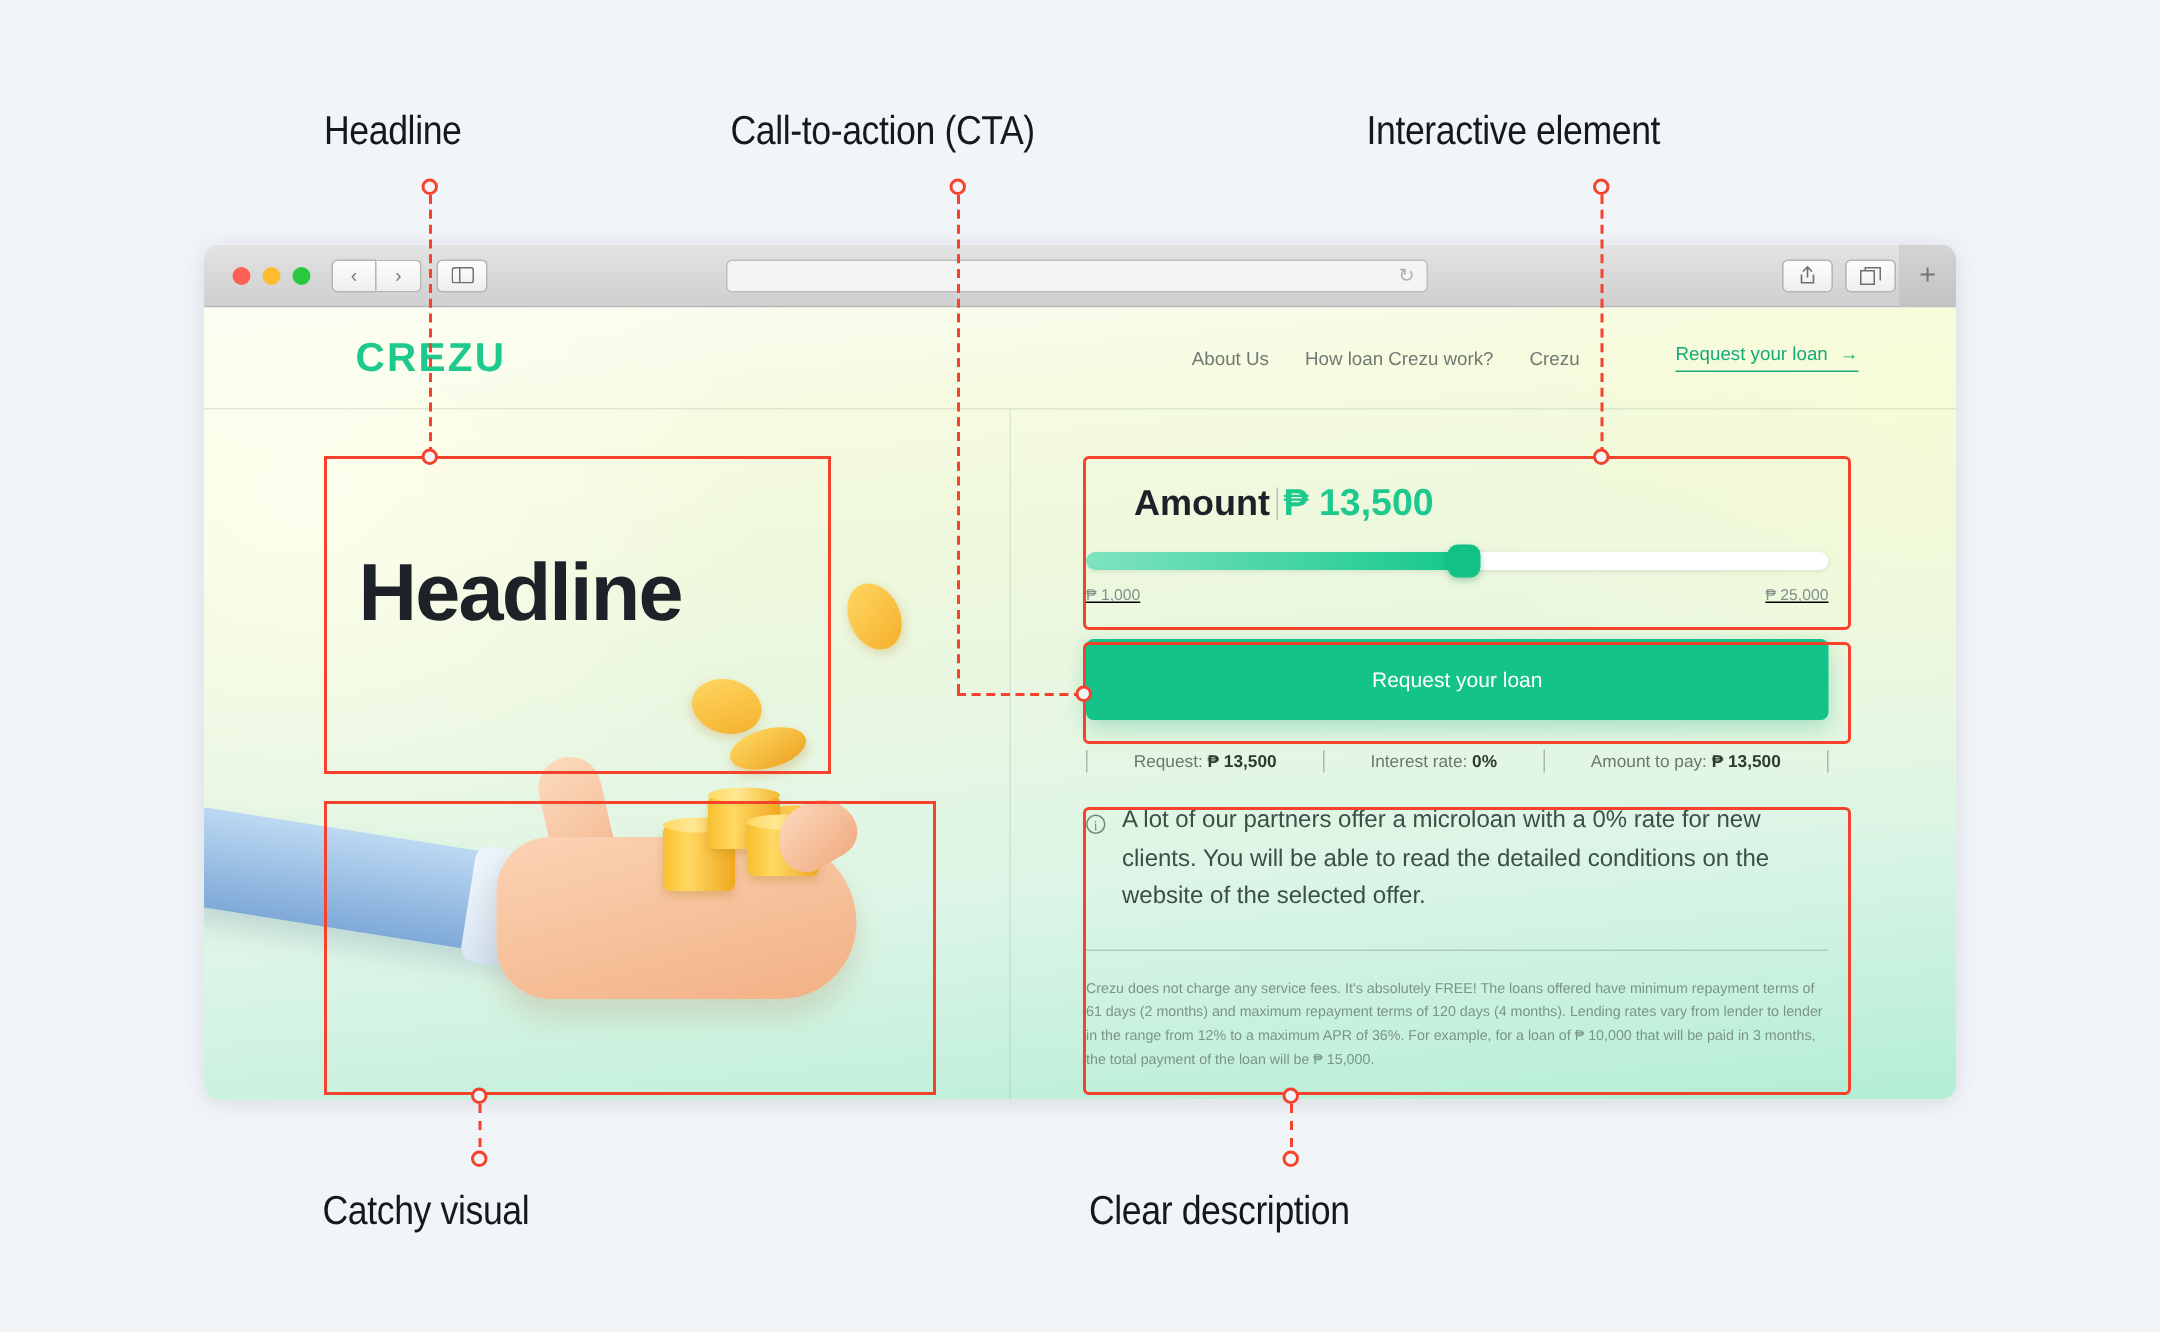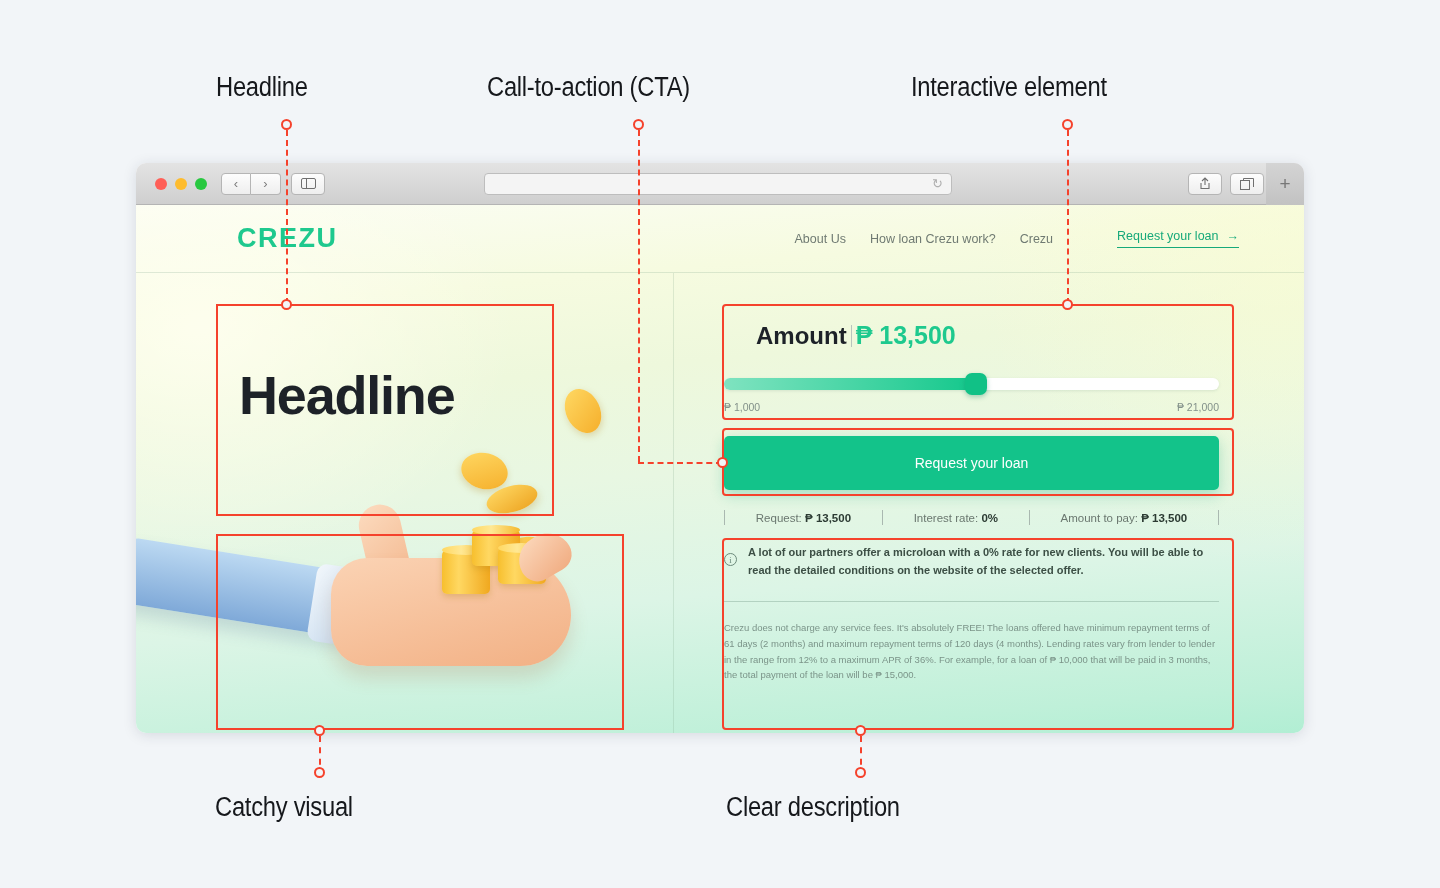--- a/index.html
+++ b/index.html
@@ -303,21 +303,21 @@
     width: 631px; height: 460px;
     z-index: 6;
   }
   .calc { position: absolute; left: 51px; top: 48px; width: 495px; }
 
   .amount-row { display: flex; align-items: baseline; gap: 4px; margin-left: 32px; }
   .amount-label { font-size: 24px; font-weight: 700; color: #1d2228; }
   .amount-sep { width: 1px; height: 22px; background: #b9c4bd; align-self: center; }
   .amount-value { font-size: 25px; font-weight: 700; color: #1ec98e; }
 
-  .slider-wrap { margin-top: 28px; position: relative; }
+  .slider-wrap { margin-top: 18px; position: relative; text-decoration: underline; }
   .track {
     height: 12px;
     border-radius: 6px;
     background: #ffffff;
     position: relative;
     box-shadow: 0 1px 3px rgba(100,140,120,0.18);
   }
   .fill {
     position: absolute;
     left: 0; top: 0; bottom: 0;
@@ -369,22 +369,22 @@
     border: 1px solid #6c8a7b;
     border-radius: 50%;
     color: #6c8a7b;
     font-size: 9px;
     display: flex; align-items: center; justify-content: center;
     flex-shrink: 0;
     margin-top: 9px;
     font-family: "Liberation Serif", serif;
   }
   .desc-strong {
-    font-size: 11px;
-    font-weight: 700;
+    font-size: 16px;
+    font-weight: 400;
     color: #3c4f45;
     line-height: 1.6;
   }
   .hr {
     height: 1px;
     background: rgba(90,130,110,0.3);
     margin: 22px 0 18px 0;
   }
   .fineprint {
     font-size: 9.5px;
@@ -523,21 +523,21 @@
           <span class="amount-value">₱ 13,500</span>
         </div>
 
         <div class="slider-wrap">
           <div class="track">
             <div class="fill" style="width: 51%;"></div>
             <div class="knob" style="left: 51%;"></div>
           </div>
           <div class="range-row">
             <span>₱ 1,000</span>
-            <span>₱ 21,000</span>
+            <span>₱ 25,000</span>
           </div>
         </div>
 
         <div class="cta-btn">Request your loan</div>
 
         <div class="info-row">
           <span class="vbar"></span>
           <span>
             <span>Request:</span>
             <b>₱ 13,500</b>

